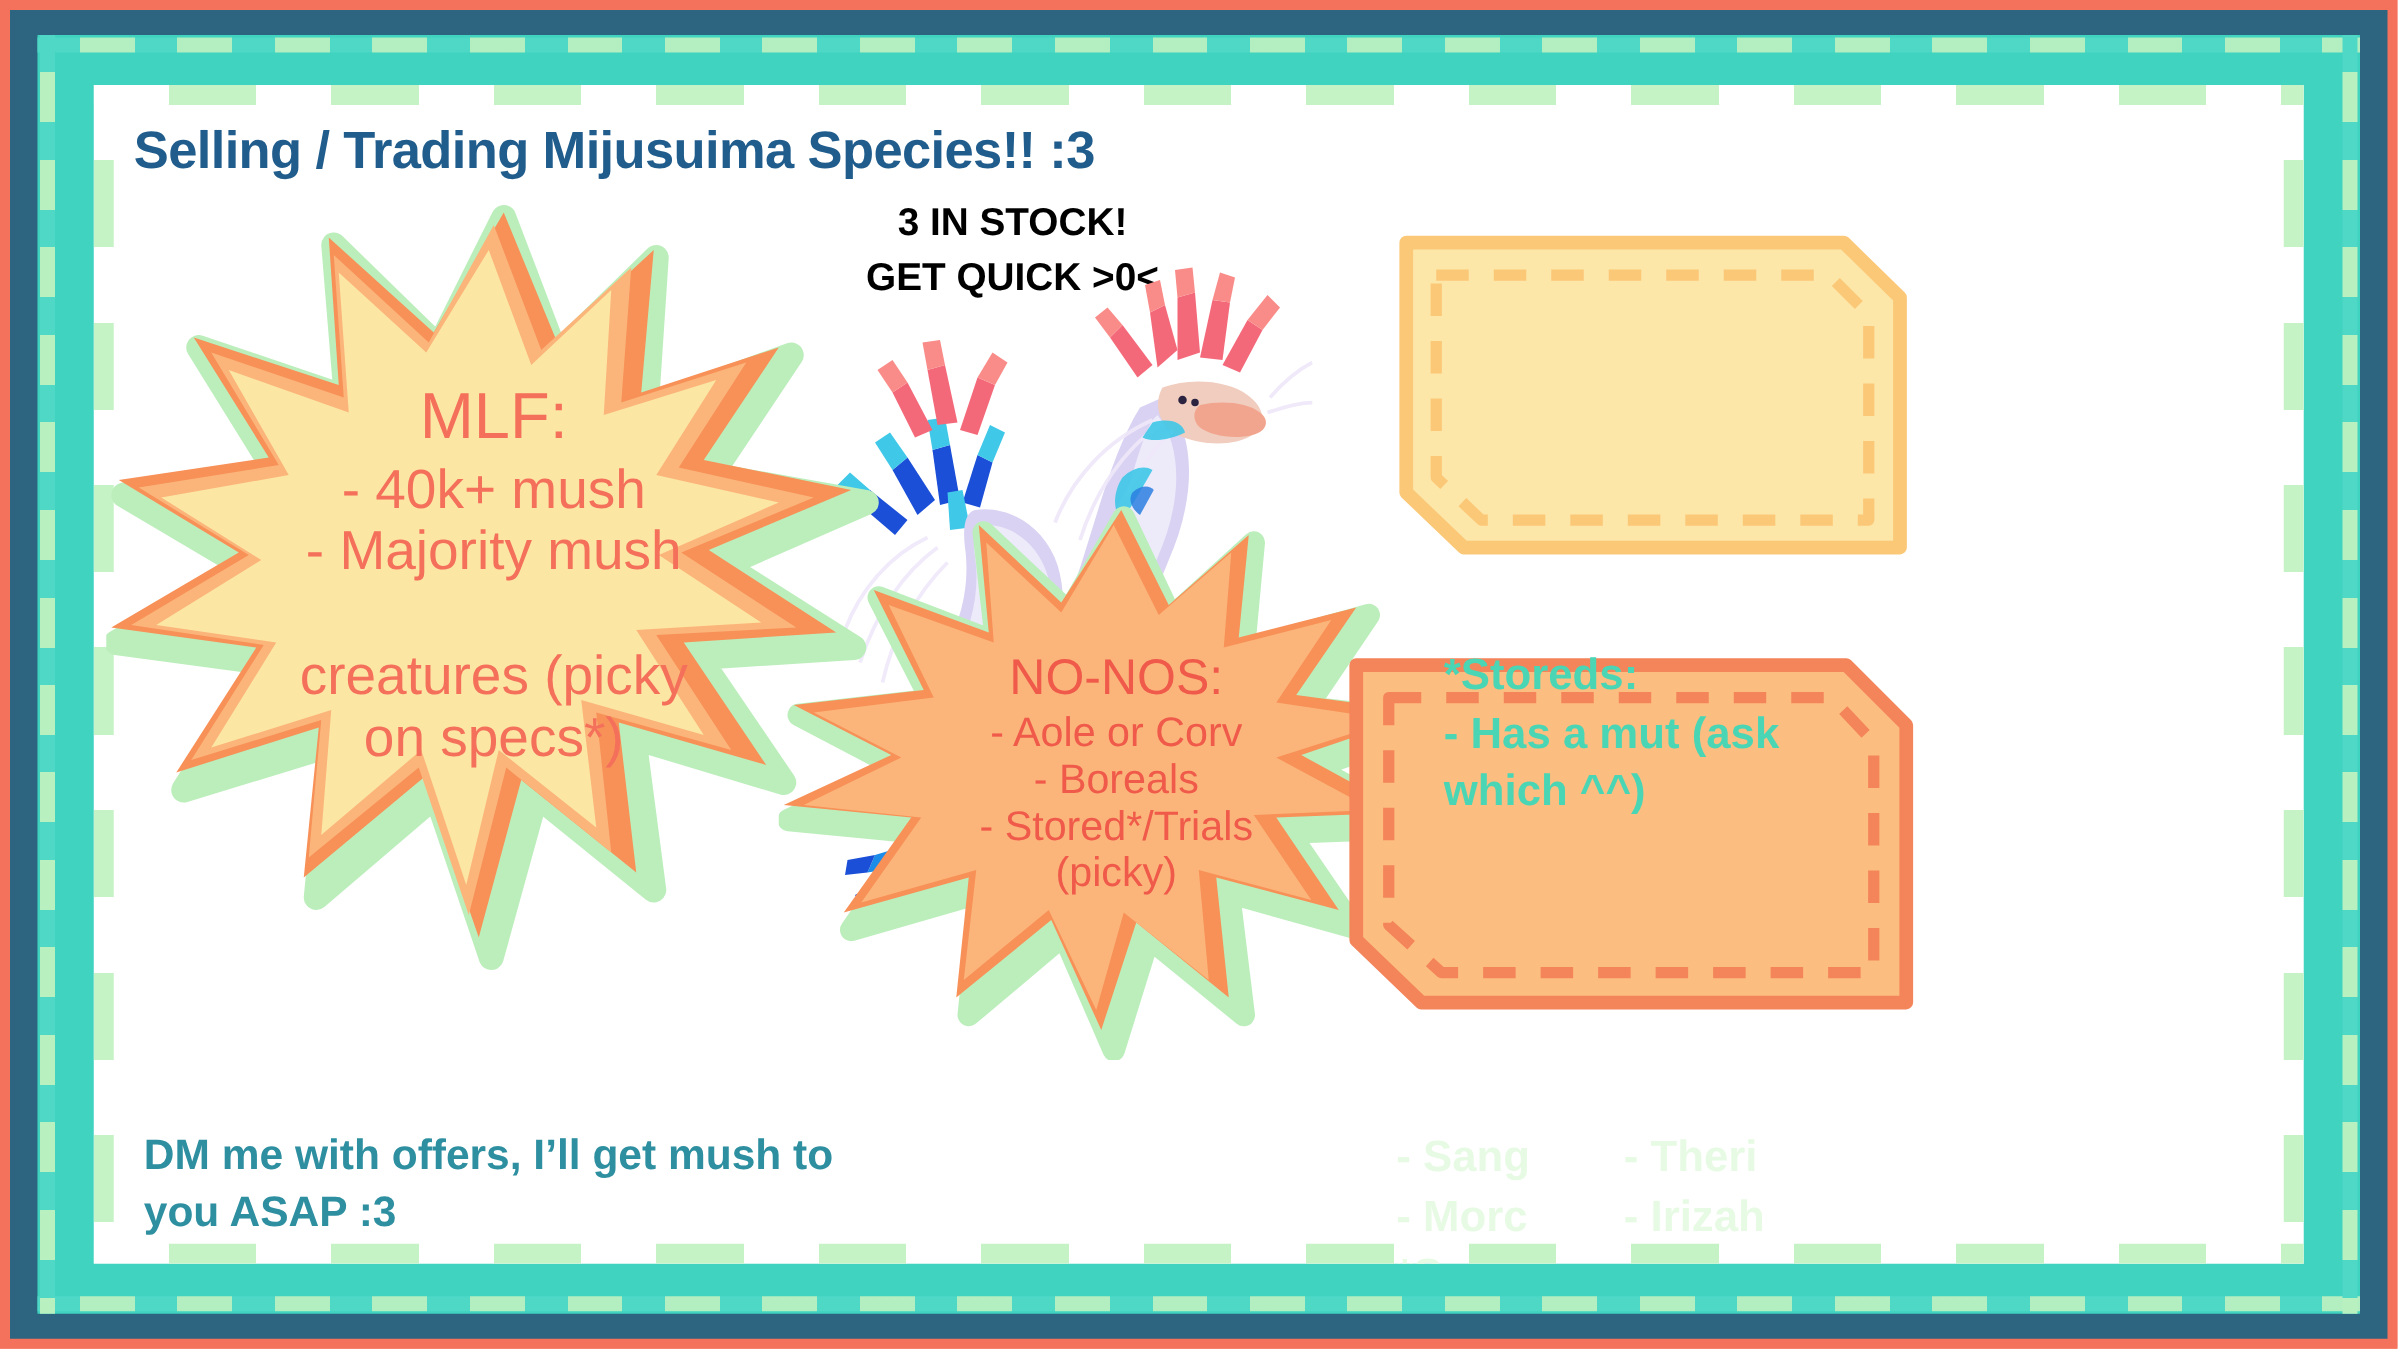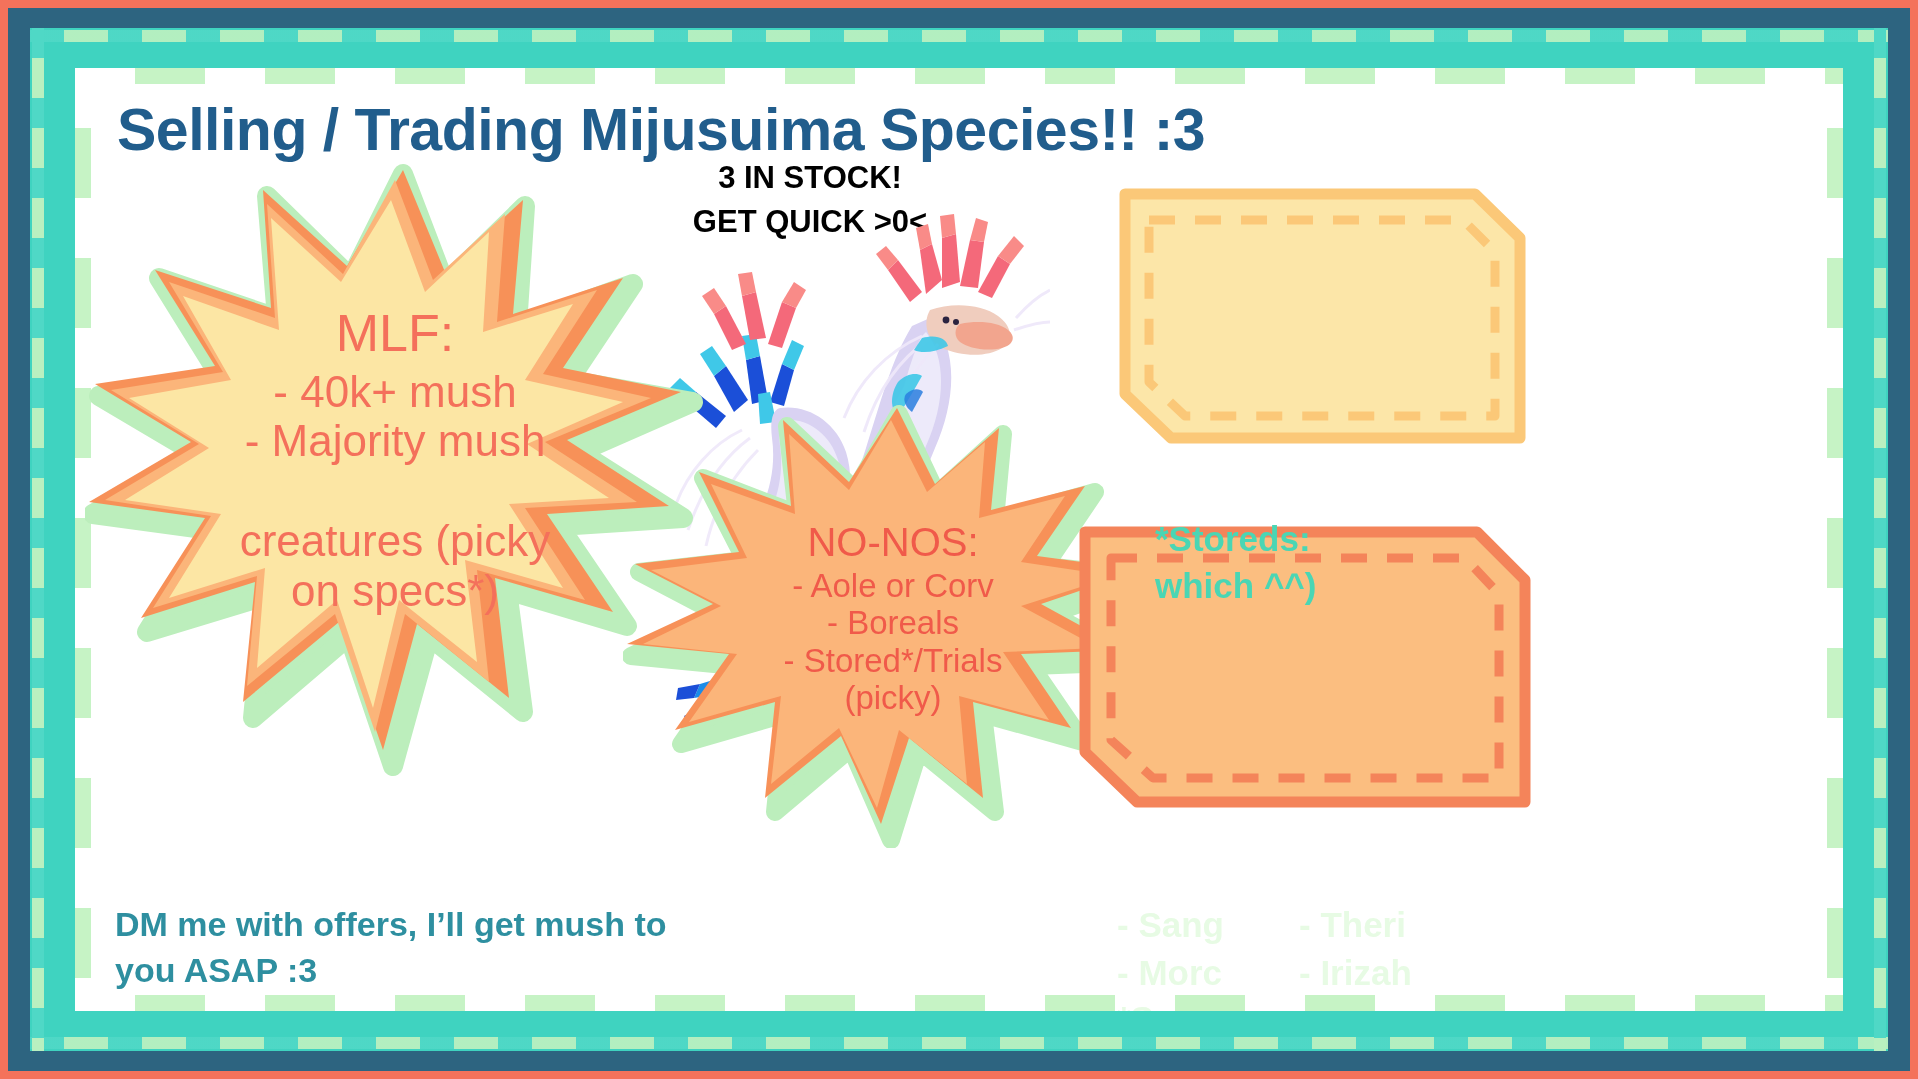--- a/index.html
+++ b/index.html
@@ -58,22 +58,22 @@
   #inner-dash-left, #inner-dash-right{
     position:absolute; top:0; bottom:0; width:16px;
     background:repeating-linear-gradient(180deg,
         transparent 0 60px, #C6F3C5 60px 130px);
   }
   #inner-dash-left{ left:0; }
   #inner-dash-right{ right:0; }
 
   
   #title{
-    position:absolute; left:42px; top:28px;
-    font-size:59px; font-weight:bold; color:#215D8C;
+    position:absolute; left:32px; top:28px;
+    font-size:42px; font-weight:bold; color:#215D8C;
     letter-spacing:-.5px; white-space:nowrap;
     font-stretch:condensed;
   }
   #stock{
     position:absolute; left:520px; top:88px; width:430px;
     text-align:center; color:#000000;
     font-size:31px; font-weight:bold; line-height:1.42;
   }
   #dm{
     position:absolute; left:40px; top:834px; width:560px;
@@ -349,20 +349,21 @@
           </div>
         </div>
 
         <div class="tag" id="stored-tag">
           <svg viewBox="0 0 415 292" width="415" height="292">
             <path d="M10 18 L360 18 L405 62 L405 262 L56 262 L10 218 Z" fill="#FCE6A8" stroke="#FBC878" stroke-width="11" stroke-linejoin="round"></path>
             <path d="M34 44 L348 44 L380 76 L380 240 L70 240 L34 206 Z" fill="none" stroke="#FBC878" stroke-width="9" stroke-dasharray="26 20" stroke-linejoin="round"></path>
           </svg>
           <div class="tag-body">
             <div>*Storeds:</div>
+            <div>- Has a mut (ask</div>
             <div>which ^^)</div>
           </div>
         </div>
 
         <div class="tag" id="specs-tag">
           <svg viewBox="0 0 460 338" width="460" height="338">
             <path d="M10 16 L402 16 L450 64 L450 286 L62 286 L10 236 Z" fill="#FBBE80" stroke="#F4845A" stroke-width="11" stroke-linejoin="round"></path>
             <path d="M36 42 L390 42 L424 78 L424 262 L78 262 L36 224 Z" fill="none" stroke="#F4845A" stroke-width="9" stroke-dasharray="26 20" stroke-linejoin="round"></path>
           </svg>
           <div class="tag-body">

